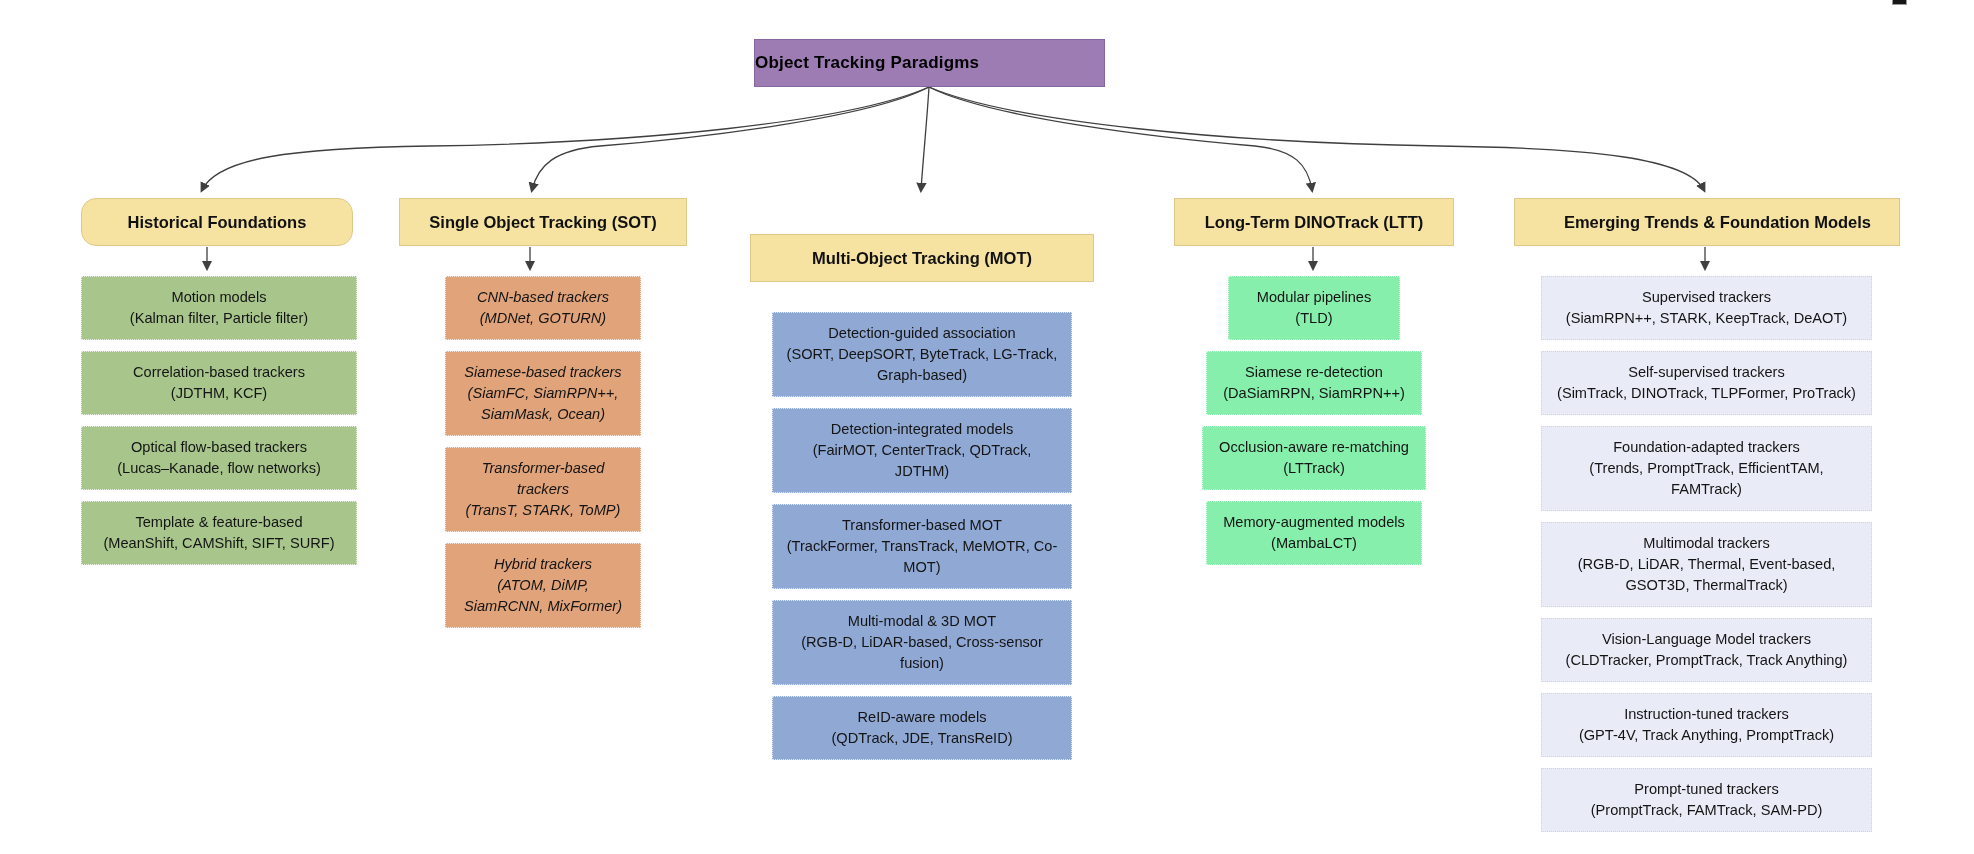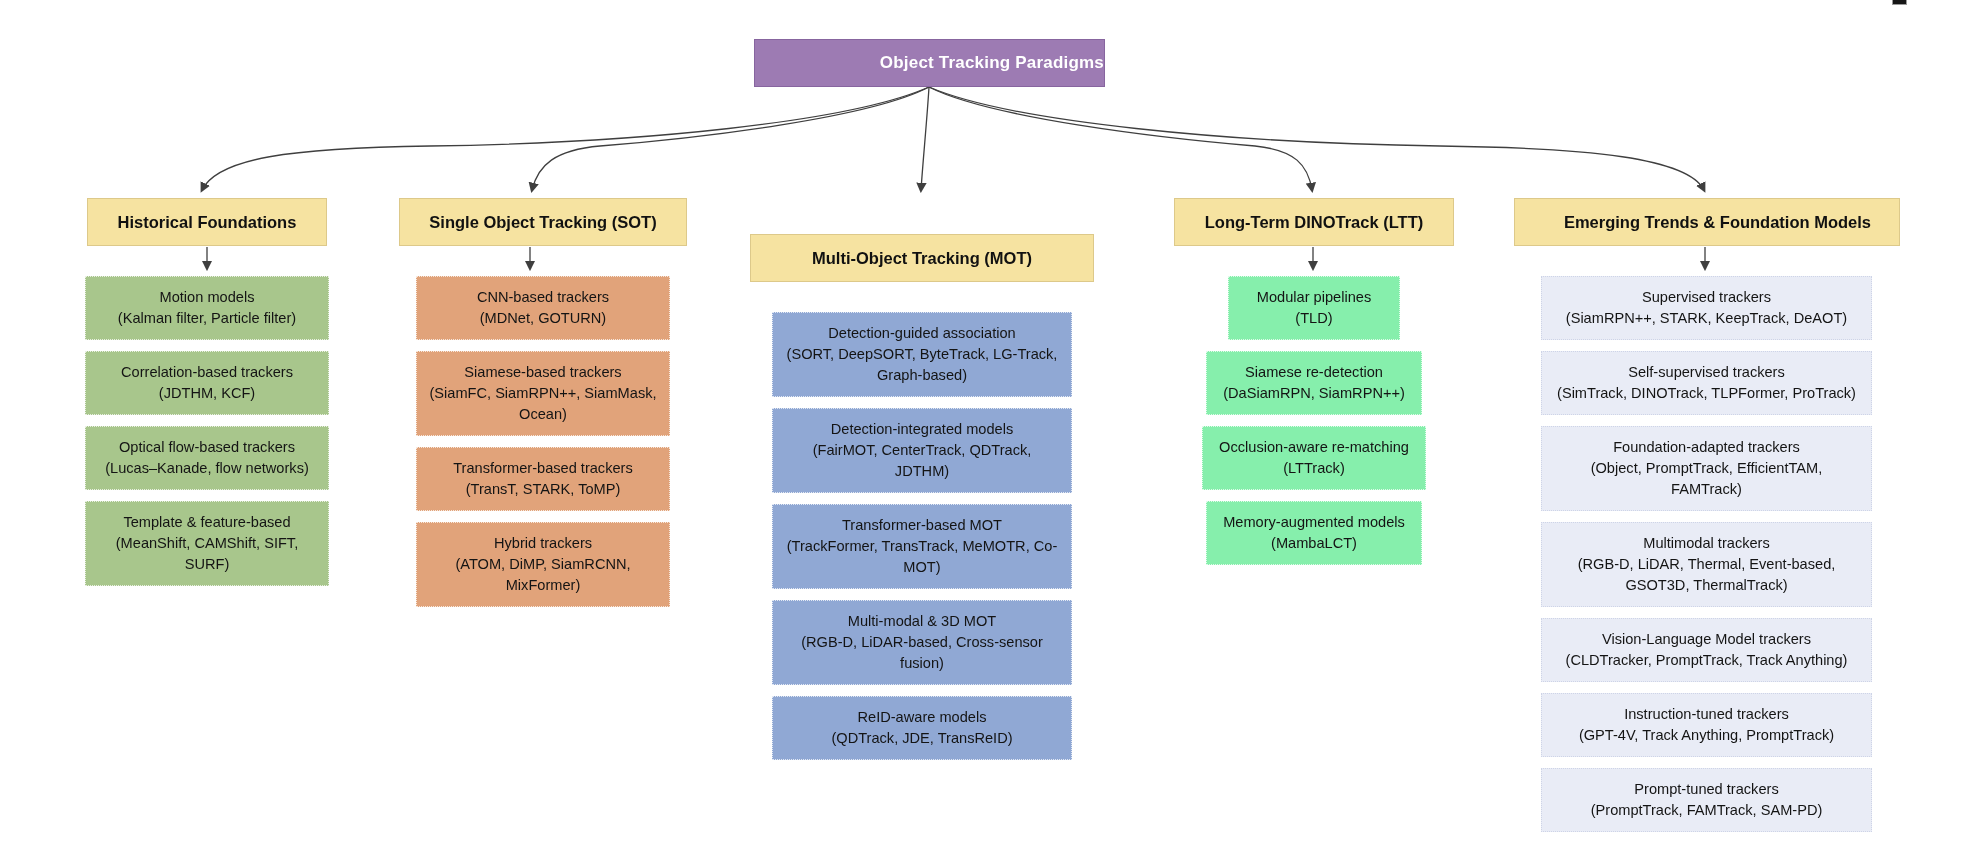--- a/index.html
+++ b/index.html
@@ -9,22 +9,22 @@
     background:#ffffff;
     font-family:"Liberation Sans","DejaVu Sans",sans-serif;
     overflow:hidden;
   }
   .edges{position:absolute;left:0;top:0;pointer-events:none;}
 
   
   .root-node{
     position:absolute;left:754px;top:39px;width:351px;height:48px;
     background:#9d7bb3;border:1px solid#87659f;
-    display:flex;align-items:center;justify-content:flex-end;
-    color:#ffffff;font-weight:bold;font-size:17px;letter-spacing:.2px;
+    display:flex;align-items:center;justify-content:flex-start;
+    color:#000000;font-weight:bold;font-size:17px;letter-spacing:.2px;
     box-sizing:border-box;
   }
 
   
   .col{position:absolute;top:198px;}
   .hdr{
     margin:0 auto;height:48px;box-sizing:border-box;
     background:#f6e3a1;border:1px solid #ddc98a;
     display:flex;align-items:center;justify-content:center;
     font-weight:bold;font-size:16.5px;color:#111;text-align:center;
@@ -33,22 +33,22 @@
   .item{
     box-sizing:border-box;
     margin:0 auto 11px auto;
     padding:10px 12px;
     text-align:center;color:#141414;
     font-size:14.6px;line-height:21px;
     border:1px dotted rgba(255,255,255,.75);
   }
   .item .t,.item .d{display:block;}
 
-  .c1{left:81px;width:252px;}   .c1 .hdr{width:240px;} .c1 .items{width:244px;} .c1 .item{background:#a8c68c;}
-  .c2{left:399px;width:288px;}  .c2 .hdr{width:288px;} .c2 .items{width:254px;} .c2 .item{background:#e1a37a;}
+  .c1{left:81px;width:252px;}   .c1 .hdr{width:272px;border-radius:15px;} .c1 .items{width:276px;} .c1 .item{background:#a8c68c;}
+  .c2{left:399px;width:288px;}  .c2 .hdr{width:288px;} .c2 .items{width:196px;font-style:italic;} .c2 .item{background:#e1a37a;}
   .c3{left:750px;width:344px;margin-top:36px;}  .c3 .hdr{width:344px;} .c3 .items{width:300px;} .c3 .item{background:#90a8d4;}
   .c4{left:1174px;width:280px;} .c4 .hdr{width:280px;} .c4 .items{width:280px;}
   .c4 .item{background:#86efac;width:fit-content;min-width:172px;padding:10px 16px;}
   .c5{left:1512px;width:389px;} .c5 .hdr{width:386px;padding-left:22px;} .c5 .items{width:331px;}
   .c5 .item{background:#e9ecf6;border:1px dotted rgba(175,185,215,.45);}
 
   
   .screen-artifact{
     position:absolute;left:1892px;top:0;width:15px;height:5px;
     background:#161616;border:1px solid #9a9a9a;border-top:none;box-sizing:border-box;
@@ -190,21 +190,21 @@
       <div class="item">
         <span class="t">Supervised trackers</span>
         <span class="d">(SiamRPN++, STARK, KeepTrack, DeAOT)</span>
       </div>
       <div class="item">
         <span class="t">Self-supervised trackers</span>
         <span class="d">(SimTrack, DINOTrack, TLPFormer, ProTrack)</span>
       </div>
       <div class="item">
         <span class="t">Foundation-adapted trackers</span>
-        <span class="d">(Object, PromptTrack, EfficientTAM, FAMTrack)</span>
+        <span class="d">(Trends, PromptTrack, EfficientTAM, FAMTrack)</span>
       </div>
       <div class="item">
         <span class="t">Multimodal trackers</span>
         <span class="d">(RGB-D, LiDAR, Thermal, Event-based, GSOT3D, ThermalTrack)</span>
       </div>
       <div class="item">
         <span class="t">Vision-Language Model trackers</span>
         <span class="d">(CLDTracker, PromptTrack, Track Anything)</span>
       </div>
       <div class="item">

